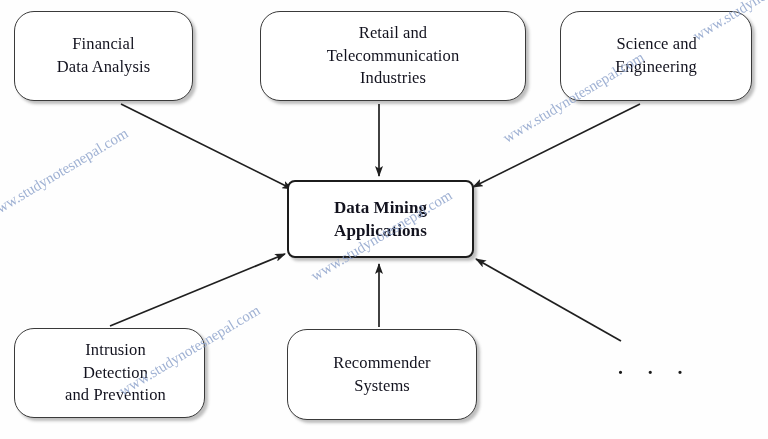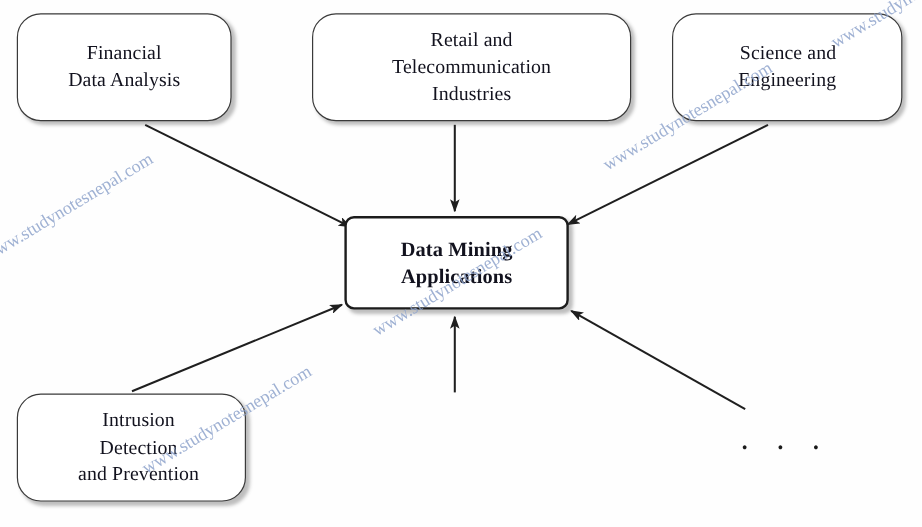--- a/index.html
+++ b/index.html
@@ -109,20 +109,24 @@
     <span class="node-label">Data Mining
 Applications</span>
   </div>
 
   <div class="node" style="left:14px; top:328px; width:191px; height:90px;padding-left:12px;">
     <span class="node-label">Intrusion
 Detection
 and Prevention</span>
   </div>
 
+  <div class="node" style="left:287px; top:329px; width:190px; height:91px;">
+    <span class="node-label">Recommender
+Systems</span>
+  </div>
 
   <div class="ellipsis" style="left:616px; top:358px;">· · ·</div>
 
   <div class="wm" style="left:500px; top:132px; transform:rotate(-31deg); transform-origin:left top;">www.studynotesnepal.com</div>
   <div class="wm" style="left:690px; top:30px; transform:rotate(-31deg); transform-origin:left top;">www.studynotesnepal.com</div>
   <div class="wm" style="left:308px; top:270px; transform:rotate(-31deg); transform-origin:left top;">www.studynotesnepal.com</div>
   <div class="wm" style="left:116px; top:385px; transform:rotate(-31deg); transform-origin:left top;">www.studynotesnepal.com</div>
   <div class="wm" style="left:-16px; top:208px; transform:rotate(-31deg); transform-origin:left top;">www.studynotesnepal.com</div>
 
 </div>

